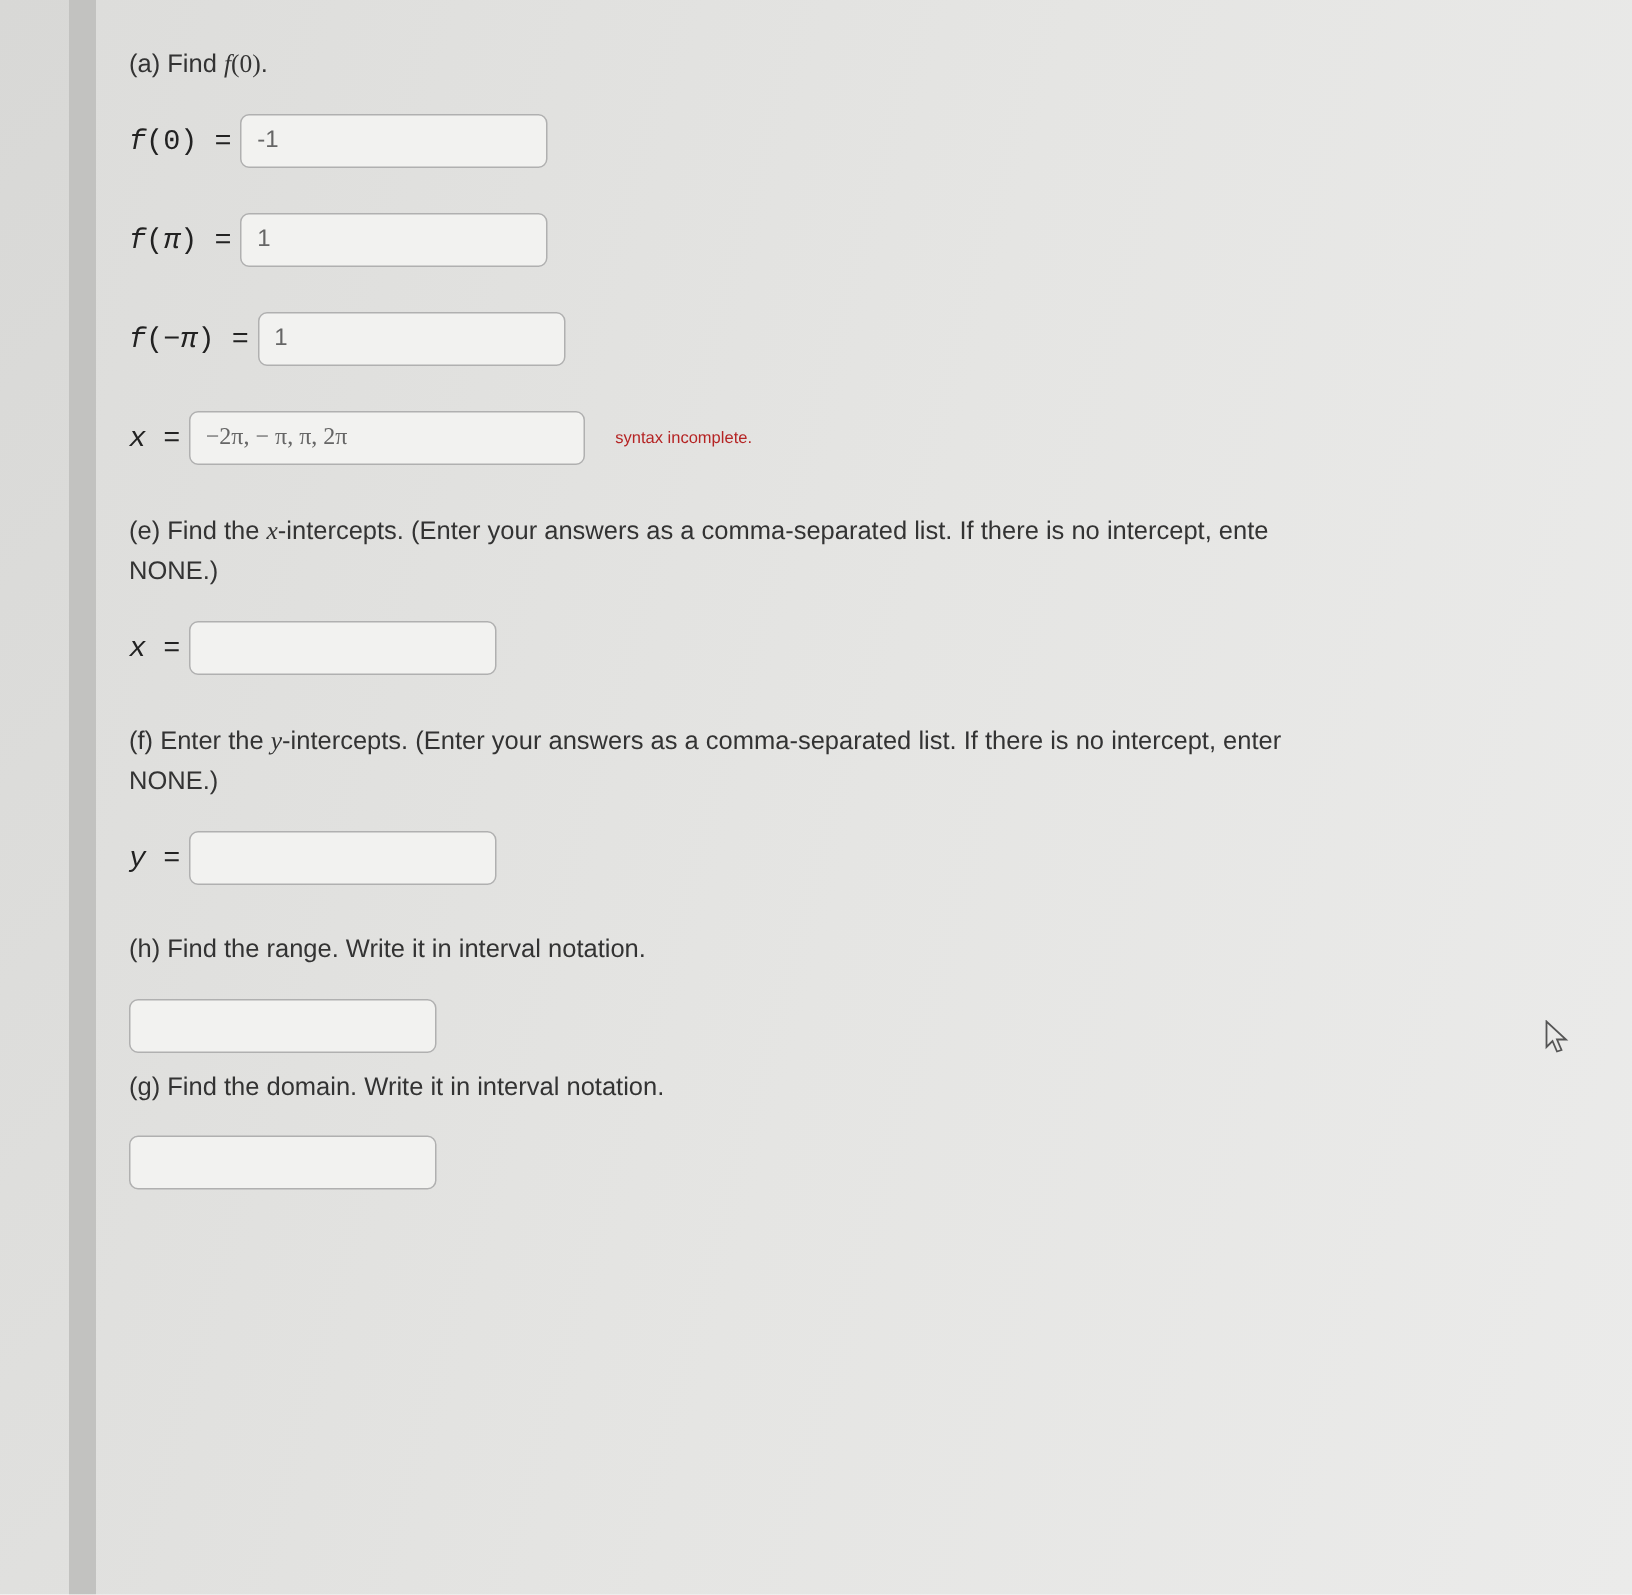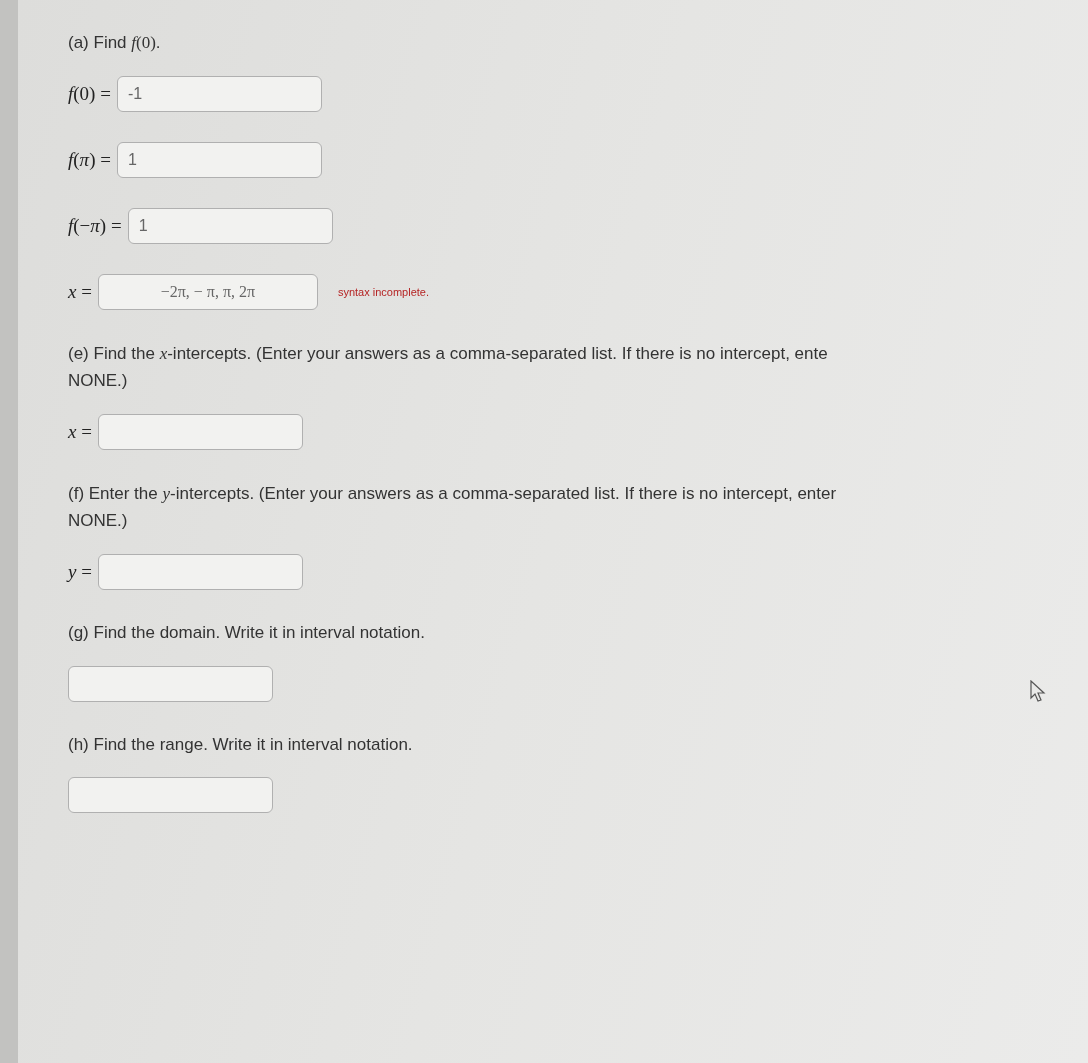--- a/index.html
+++ b/index.html
@@ -12,40 +12,41 @@
       font-size: 16px;
       background: linear-gradient(to bottom right, #d8d8d6, #e8e8e6);
       color: #333333;
       padding: 0;
       width: 1088px;
       height: 1063px;
       overflow: hidden;
     }
     .page {
       border-left: 18px solid #c2c2c0;
-      padding: 30px 0 20px 50px;
+      padding: 30px 0 20px 22px;
       min-height: 100%;
       background: linear-gradient(105deg, #dddddb 0%, #e5e5e3 50%, #ebebea 100%);
+      margin-left: 46px;
     }
     .section {
       margin-bottom: 30px;
     }
     .prompt-text {
       font-size: 17px;
       color: #333;
       line-height: 1.5;
     }
     .answer-row {
       display: flex;
       align-items: center;
       margin-top: 20px;
       font-size: 17px;
     }
     .math-label {
-      font-family: Liberation Serif, serif;
+      font-family: Liberation Mono, monospace;
       font-size: 19px;
       font-style: italic;
       color: #222;
       margin-right: 6px;
       white-space: nowrap;
     }
     .math-label .func {
       font-style: italic;
     }
     .math-label .paren {
@@ -59,22 +60,21 @@
       background: #f2f2f0;
       font-size: 16px;
       color: #666;
       font-family: Arial, sans-serif;
       outline: none;
     }
     .input-wide {
       width: 205px;
     }
     .input-wider {
-      width: 220px;
-      text-align: center;
+      width: 264px;
     }
     .feedback {
       color: #b52424;
       font-size: 11px;
       margin-left: 20px;
     }
     .instruction {
       font-size: 17px;
       color: #333;
       line-height: 1.6;
@@ -145,29 +145,29 @@
     <div class="instruction">
       <span>(f) Enter the </span><span class="math-inline">y</span><span>-intercepts. (Enter your answers as a comma-separated list. If there is no intercept, enter</span><br>
       <span>NONE.)</span>
     </div>
     <div class="answer-row">
       <span class="math-label"><span class="func">y</span> <span class="paren">=</span> </span>
       <input type="text" class="input-wide" value="" style="">
     </div>
   </div>
 
-  <div class="section">
-    <div class="prompt-text">(g) Find the domain. Write it in interval notation.</div>
+  <div class="section" style="margin-bottom:10px;">
+    <div class="prompt-text">(h) Find the range. Write it in interval notation.</div>
     <div class="answer-row">
       <input type="text" class="input-wide" value="" style="">
     </div>
   </div>
 
-  <div class="section" style="margin-bottom:10px;">
-    <div class="prompt-text">(h) Find the range. Write it in interval notation.</div>
+  <div class="section">
+    <div class="prompt-text">(g) Find the domain. Write it in interval notation.</div>
     <div class="answer-row">
       <input type="text" class="input-wide" value="" style="">
     </div>
   </div>
 
 </div>
 
 <svg class="cursor-icon" width="18" height="24" viewBox="0 0 18 24">
   <path d="M1 1 L1 18 L5 14 L8 21 L11 20 L8 13 L14 13 Z" fill="none" stroke="#555" stroke-width="1.2"></path>
 </svg>

